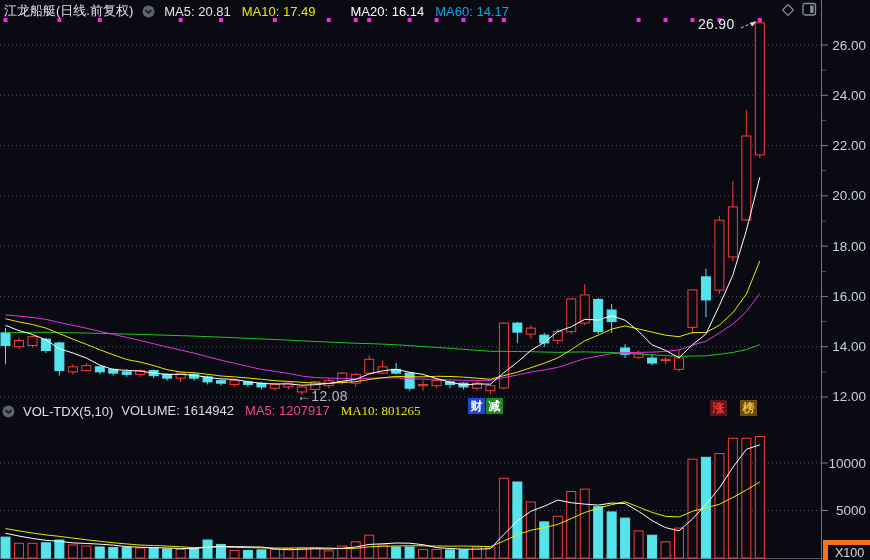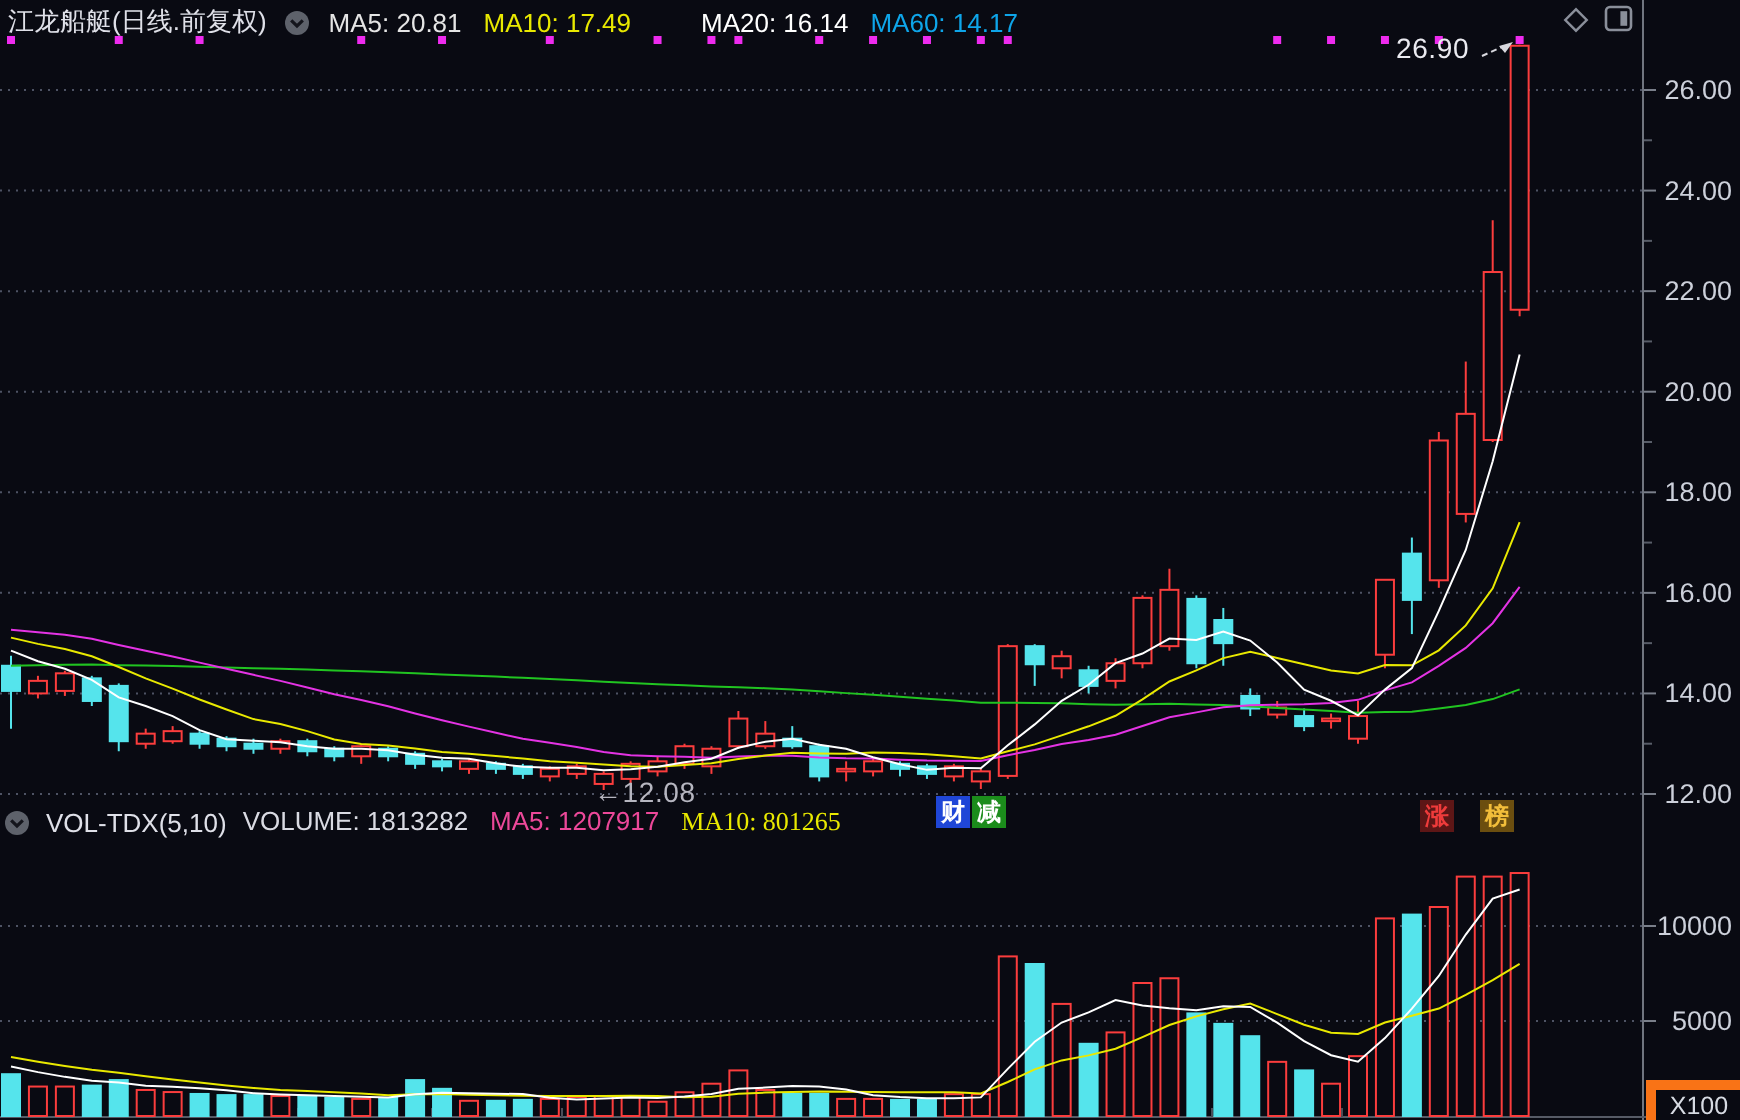--- a/index.html
+++ b/index.html
@@ -317,21 +317,21 @@
   </div>
 
   <div class="vhdr">
     <span class="circ">
       <svg width="13" height="13">
           <circle cx="6.5" cy="6.5" r="6" fill="#5e626b"></circle>
         <path d="M3.6 5.2 L6.5 8 L9.4 5.2" fill="none" stroke="#14151c" stroke-width="1.6"></path>
         </svg>
     </span>
     <span class="iname">VOL-TDX(5,10)</span>
-    <span id="vol-labels"><span style="color: rgb(217, 218, 226); margin-right: 11px;">VOLUME: 1813282</span><span style="color: #ec4899; margin-right: 11px;">MA5: 1207917</span><span style="color: rgb(233, 233, 0); margin-right: 11px; font-family: Liberation Serif, serif;">MA10: 801265</span></span>
+    <span id="vol-labels"><span style="color: rgb(217, 218, 226); margin-right: 11px;">VOLUME: 1614942</span><span style="color: #ec4899; margin-right: 11px;">MA5: 1207917</span><span style="color: rgb(233, 233, 0); margin-right: 11px; font-family: Liberation Serif, serif;">MA10: 801265</span></span>
   </div>
 
   <div class="anno" id="anno-high" style="left: 698px; top: 16px; color: rgb(234, 234, 240);">26.90</div>
   <div class="anno" id="anno-low" style="left: 297px; top: 388px; color: rgb(182, 182, 192);">←12.08</div>
   <div id="markers"></div>
 
   <div class="x100">X100</div>
 <div class="marker" style="left: 468px; top: 398px; background: rgb(31, 70, 215); color: rgb(255, 255, 255);">财</div>
     <div class="marker" style="left: 486px; top: 398px; background: rgb(27, 140, 27); color: rgb(255, 255, 255);">减</div>
     <div class="marker" style="left: 710px; top: 400px; background: rgb(93, 22, 22); color: rgb(239, 59, 59);">涨</div>

